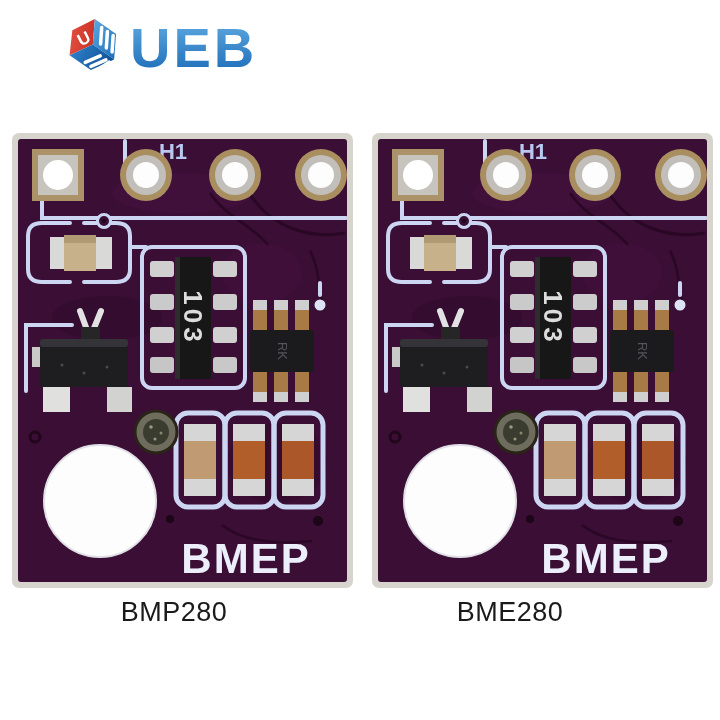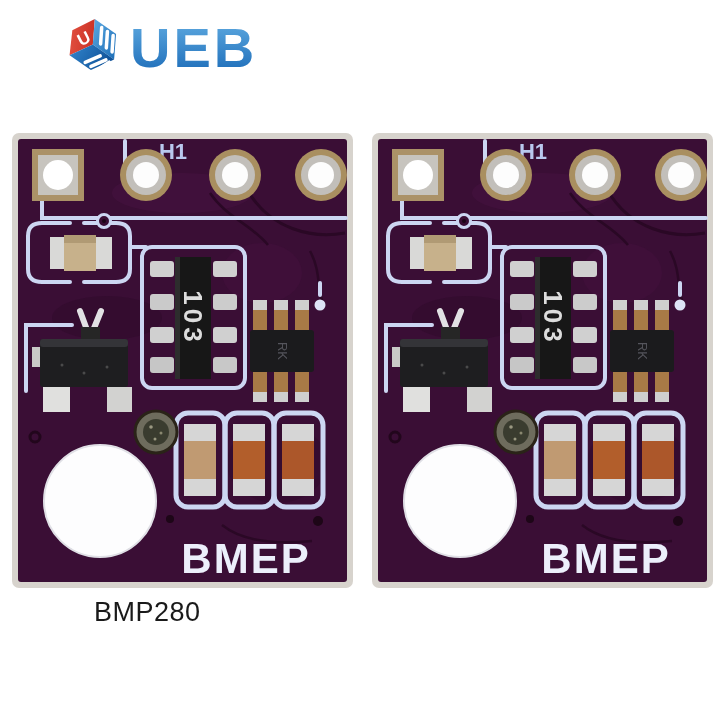--- a/index.html
+++ b/index.html
@@ -2,21 +2,21 @@
 <html><head>
 <meta charset="utf-8">
 <style>
   html,body{margin:0;padding:0;}
   body{background:#ffffff;font-family:"Liberation Sans",sans-serif;}
   .page{position:relative;width:720px;height:720px;background:#ffffff;overflow:hidden;}
   .logo{position:absolute;left:30px;top:4px;}
   .board{position:absolute;top:133px;width:341px;height:455px;}
   .board-1{left:12px;}
   .board-2{left:372px;}
-  .caption{position:absolute;top:597px;width:160px;
+  .caption{position:absolute;top:597px;width:160px;text-align:center;
            font-size:27px;color:#1a1a1a;letter-spacing:0.5px;}
   .caption-1{left:94px;}
   .caption-2{left:430px;}
   .defs-holder{position:absolute;width:0;height:0;overflow:hidden;}
 </style>
 </head>
 <body>
 
 <div class="page">
 
@@ -198,14 +198,15 @@
   </svg>
 
   <svg class="board board-1" viewBox="0 0 341 455">
     <use href="#pcb-board"></use>
   </svg>
   <svg class="board board-2" viewBox="0 0 341 455">
     <use href="#pcb-board"></use>
   </svg>
 
   <div class="caption caption-1">BMP280</div>
+  <div class="caption caption-2">BME280</div>
 
 </div>
 
 </body></html>

